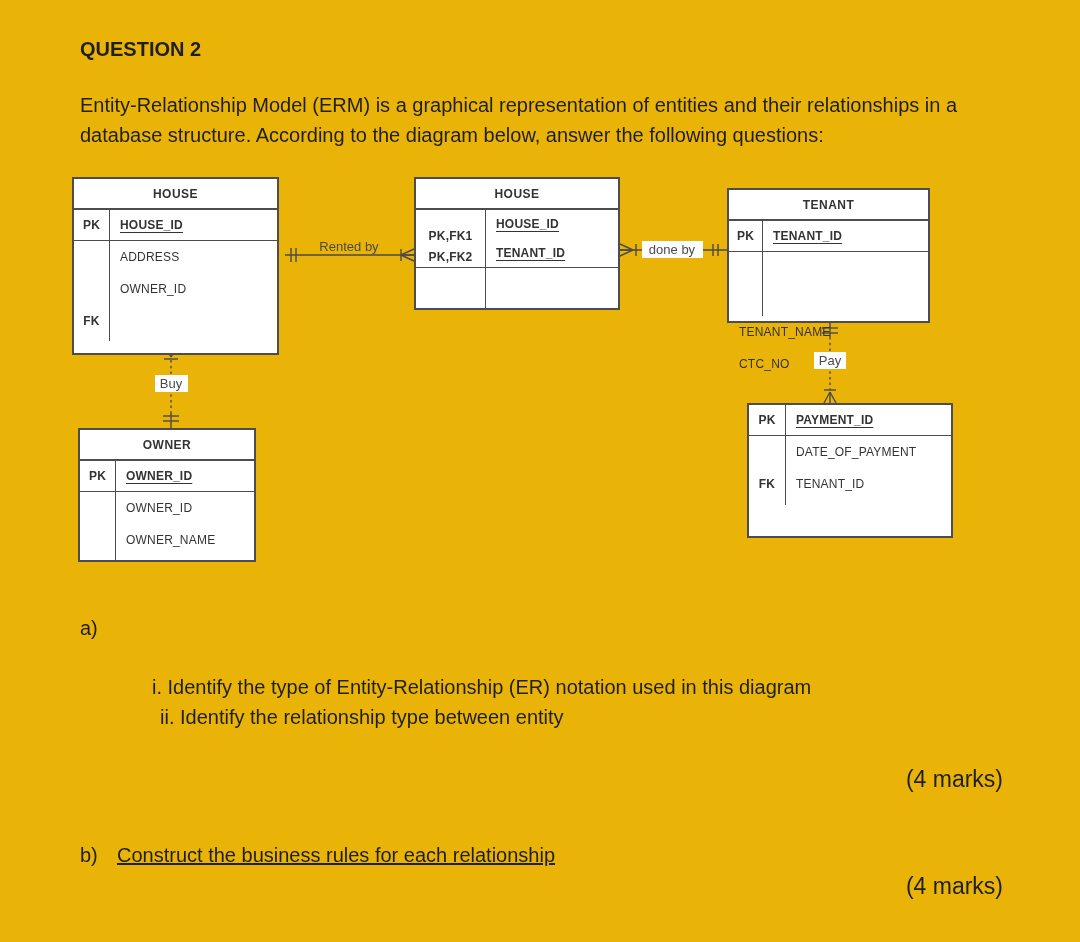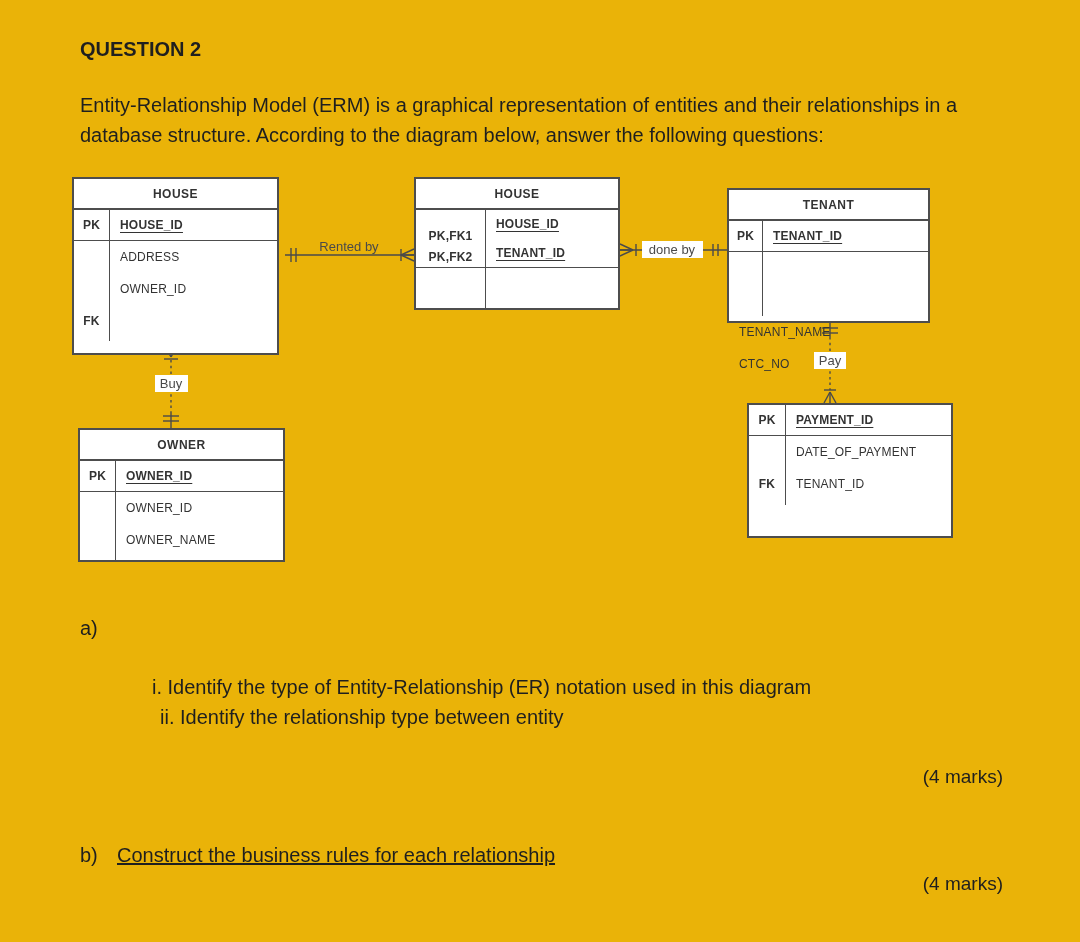--- a/index.html
+++ b/index.html
@@ -5,21 +5,21 @@
   :root{ --ln:#4d4d4d; --ink:#1f1f1f; --tbl:#333333; }
   html,body{margin:0;padding:0;background:#ffffff;}
   #page{
     position:relative; width:1080px; height:942px; overflow:hidden;
     background:#eab308; font-family:"Liberation Sans", sans-serif; color:var(--ink);
   }
   .abs{position:absolute;}
   .title{font-size:20px;font-weight:bold;}
   .intro{font-size:20px;line-height:30px;width:950px;}
   .qtext{font-size:20px;line-height:30px;}
-  .marks{font-size:19px;}
+  .marks{font-size:23px;}
 
   
   .entity{
     position:absolute; box-sizing:border-box; background:#fff;
     border:2px solid var(--ln); font-size:12px; color:var(--tbl); letter-spacing:.2px;
   }
   .ent-h{
     height:29px; display:flex; align-items:center; justify-content:center;
     font-weight:bold; border-bottom:2px solid var(--ln); letter-spacing:.5px;
   }
@@ -167,21 +167,21 @@
         <span></span>
         <span></span>
       </div>
       <div class="astack">
         <span>TENANT_NAME</span>
         <span>CTC_NO</span>
       </div>
     </div>
   </div>
 
-  <div class="entity" style="left:78px;top:428px;width:207px;height:134px;">
+  <div class="entity" style="left:78px;top:428px;width:178px;height:134px;">
     <div class="ent-h">OWNER</div>
     <div class="sec pksec" style="height:31px;">
       <div class="kcell w36">PK</div>
       <div class="acell pkattr">OWNER_ID</div>
     </div>
     <div class="sec" style="height:68px;">
       <div class="kstack w36">
         <span></span>
         <span></span>
       </div>

